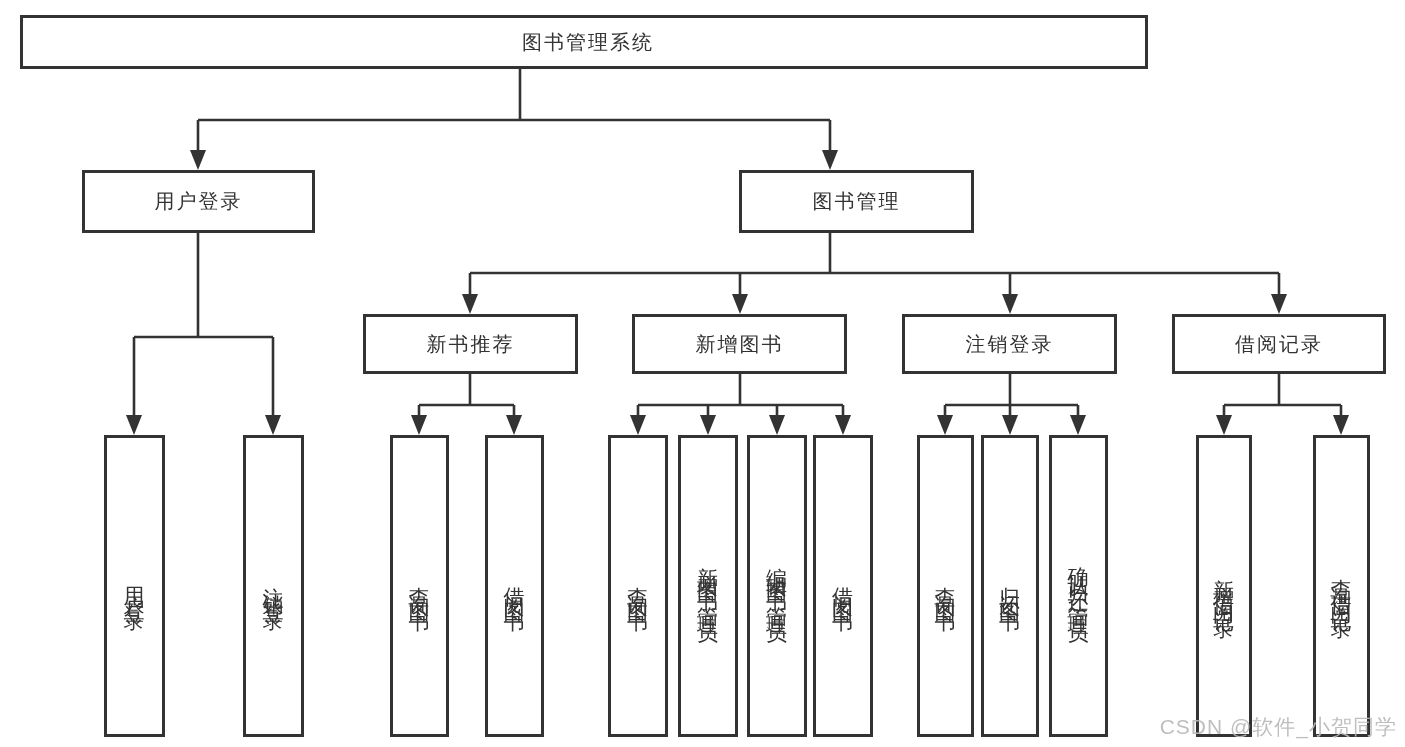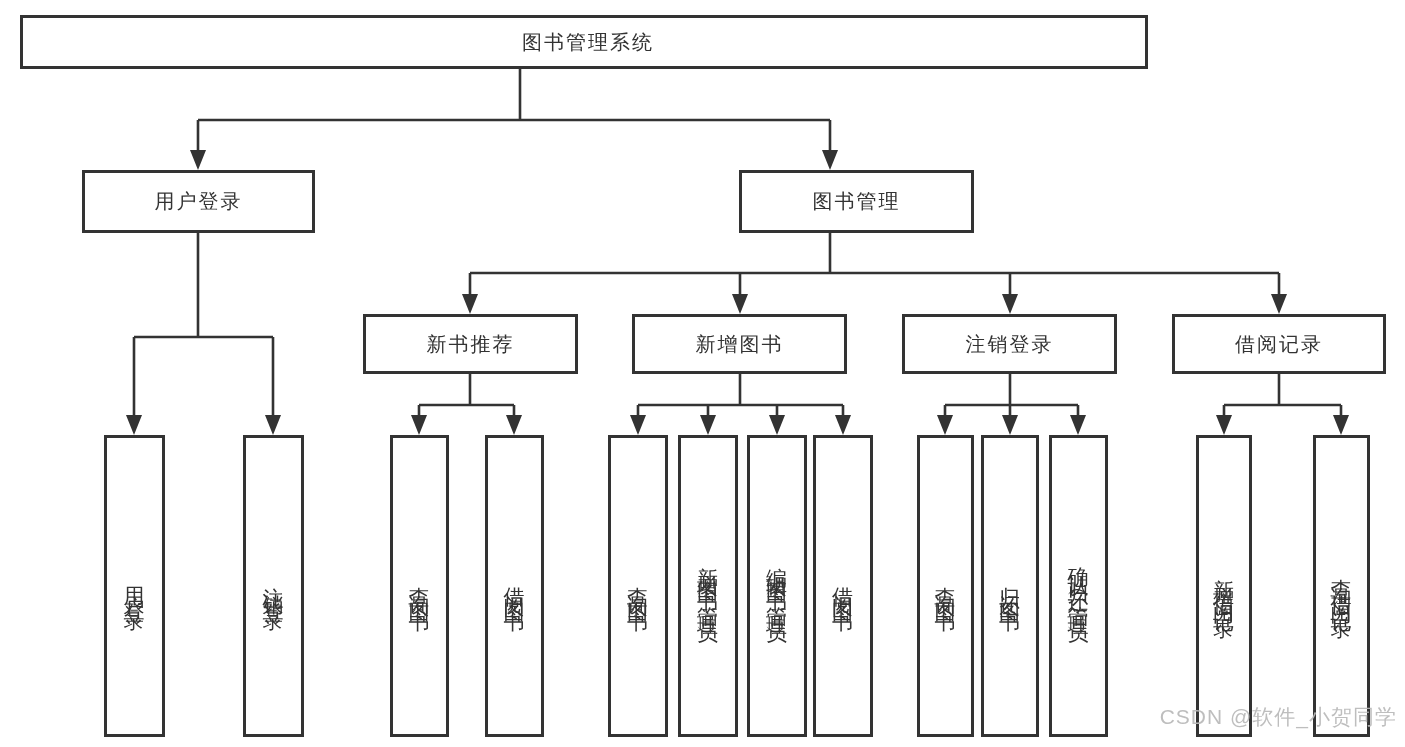--- a/index.html
+++ b/index.html
@@ -40,21 +40,21 @@
   .vtext{
     writing-mode:vertical-rl;
     text-orientation:mixed;
     font-size:21px;
     letter-spacing:8px;
     line-height:1;
     color:var(--text);
   }
   .watermark{
     position:absolute;
-    right:8px;bottom:16px;
+    right:8px;bottom:6px;
     font-size:21px;
     color:var(--watermark);
     letter-spacing:1px;
     z-index:5;
     opacity:.92;
     white-space:nowrap;
   }
 </style>
 </head>
 <body>

